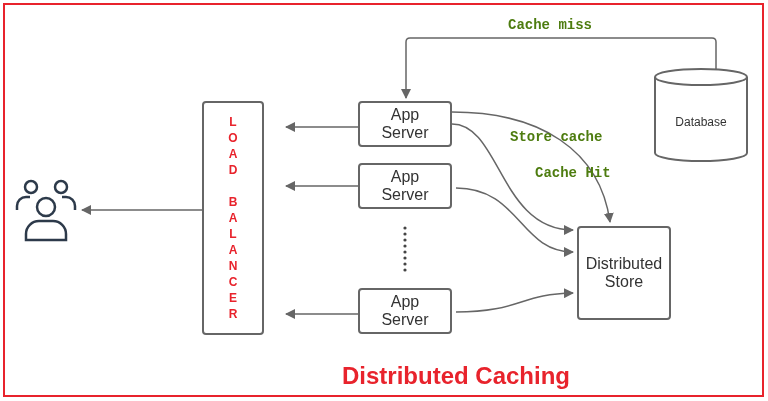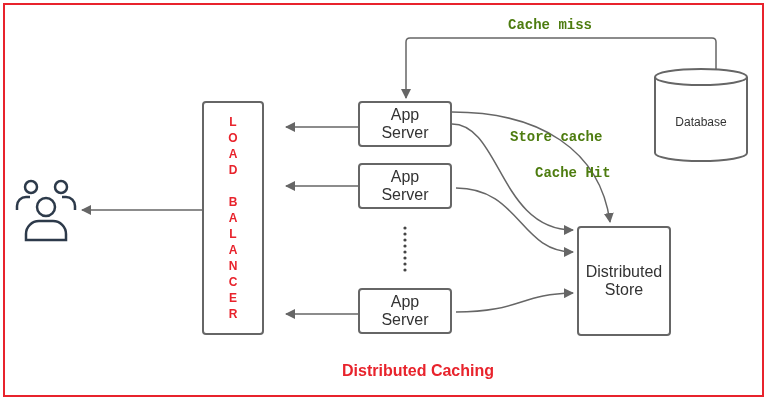--- a/index.html
+++ b/index.html
@@ -4,23 +4,23 @@
 <style>
   html, body { margin:0; padding:0; background:#fff; }
   body { width:768px; height:401px; position:relative; overflow:hidden; font-family:"Liberation Sans", sans-serif; }
   .frame { position:absolute; left:3px; top:3px; width:761px; height:394px; border:2px solid #e8232c; box-sizing:border-box; }
   svg { position:absolute; left:0; top:0; }
   .box { position:absolute; border:2px solid #666; border-radius:4px; background:#fff; box-sizing:border-box; display:flex; align-items:center; justify-content:center; text-align:center; color:#333; font-size:16px; line-height:18px; }
   .lb { left:202px; top:101px; width:62px; height:234px; flex-direction:column; }
   .lb-letter { color:#e8232c; font-weight:bold; font-size:12px; line-height:16px; }
   .lb-gap { height:16px; }
   .app { width:94px; height:46px; left:358px; }
-  .dc { left:577px; top:226px; width:94px; height:110px; }
+  .dc { left:577px; top:226px; width:94px; height:94px; }
   .lbl { position:absolute; font-size:14px; font-weight:bold; color:#4d7c0f;font-family:Liberation Mono, monospace; }
-  .title { position:absolute; left:342px; top:362px; font-size:16px; font-weight:bold; color:#e8232c; }
+  .title { position:absolute; left:342px; top:362px; font-size:24px; font-weight:bold; color:#e8232c; }
   .db-text { position:absolute; left:655px; top:115px; width:92px; text-align:center; font-size:12px; color:#333; }
 </style>
 </head>
 <body>
 
 <div class="frame"></div>
 
 <svg width="768" height="401">
   <defs>
     <marker id="arr" markerWidth="10" markerHeight="10" refX="9" refY="5" orient="auto" markerUnits="userSpaceOnUse">

